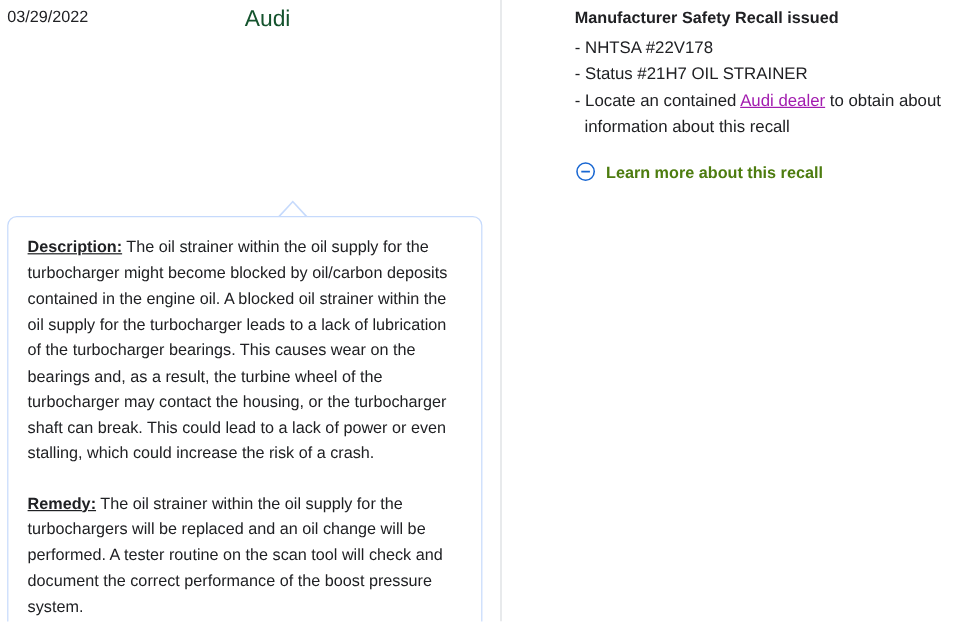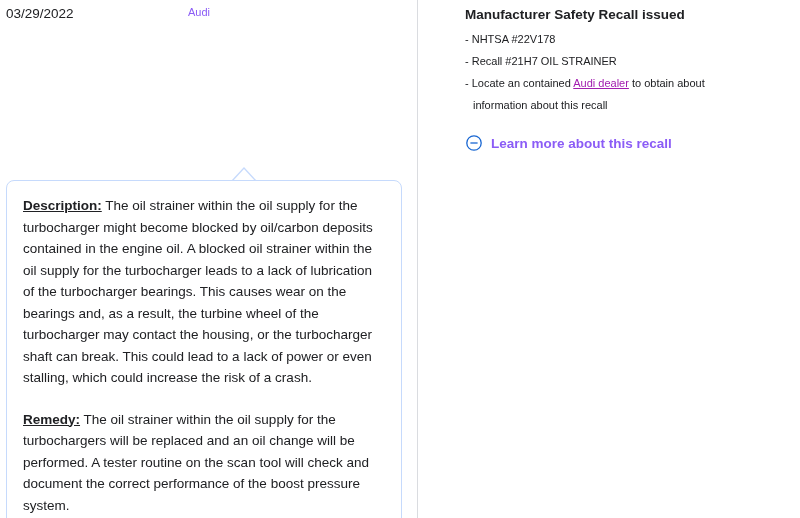--- a/index.html
+++ b/index.html
@@ -28,53 +28,53 @@
   .recall-date {
     position: absolute;
     left: 6px;
     top: 6px;
     font-size: 13.5px;
     color: #202124;
     white-space: nowrap;
   }
   .make-name {
     position: absolute;
-    left: 188px;
+    left: 204px;
     top: 6px;
-    font-size: 11px;
-    color: #8b5cf6;
+    font-size: 19px;
+    color: #14532d;
     white-space: nowrap;
   }
 
   
   .v-divider {
     position: absolute;
     left: 417px;
     top: 0;
     width: 1px;
     height: 518px;
     background: #dadce0;
   }
 
   
   .right-col {
     position: absolute;
-    left: 465px;
+    left: 479px;
     top: 5px;
     width: 320px;
   }
   .recall-heading {
     font-weight: bold;
     font-size: 13.5px;
     color: #202124;
     line-height: 20px;
     margin-bottom: 3px;
   }
   .recall-line {
-    font-size: 11px;
+    font-size: 14px;
     color: #202124;
     line-height: 22px;
     white-space: nowrap;
   }
   .recall-line.wrap {
     white-space: normal;
     line-height: 22px;
   }
   .recall-line .indent-cont {
     display: block;
@@ -93,21 +93,21 @@
     cursor: pointer;
   }
   .collapse-icon {
     width: 18px;
     height: 18px;
     margin-right: 8px;
     flex: 0 0 auto;
     display: block;
   }
   .learn-more-text {
-    color: #8b5cf6;
+    color: #4d7c0f;
     font-size: 13.5px;
     font-weight: bold;
   }
 
   
   .callout {
     position: absolute;
     left: 6px;
     top: 180px;
     width: 396px;
@@ -159,21 +159,21 @@
   <div class="recall-date">03/29/2022</div>
   <div class="make-name">Audi</div>
 </div>
 
 <div class="v-divider"></div>
 
 <div class="right-col">
   <div class="recall-heading">Manufacturer Safety Recall issued</div>
 
   <div class="recall-line">- NHTSA #22V178</div>
-  <div class="recall-line">- Recall #21H7 OIL STRAINER</div>
+  <div class="recall-line">- Status #21H7 OIL STRAINER</div>
 
   <div class="recall-line wrap">
     <span>- Locate an contained </span><a class="dealer-link">Audi dealer</a><span> to obtain about</span>
     <span class="indent-cont">information about this recall</span>
   </div>
 
   <div class="learn-more-row">
     <span class="collapse-icon">
       <svg width="18" height="18" viewBox="0 0 18 18" aria-hidden="true">
         <circle cx="9" cy="9" r="7.2" fill="none" stroke="#1967d2" stroke-width="1.3"></circle>

